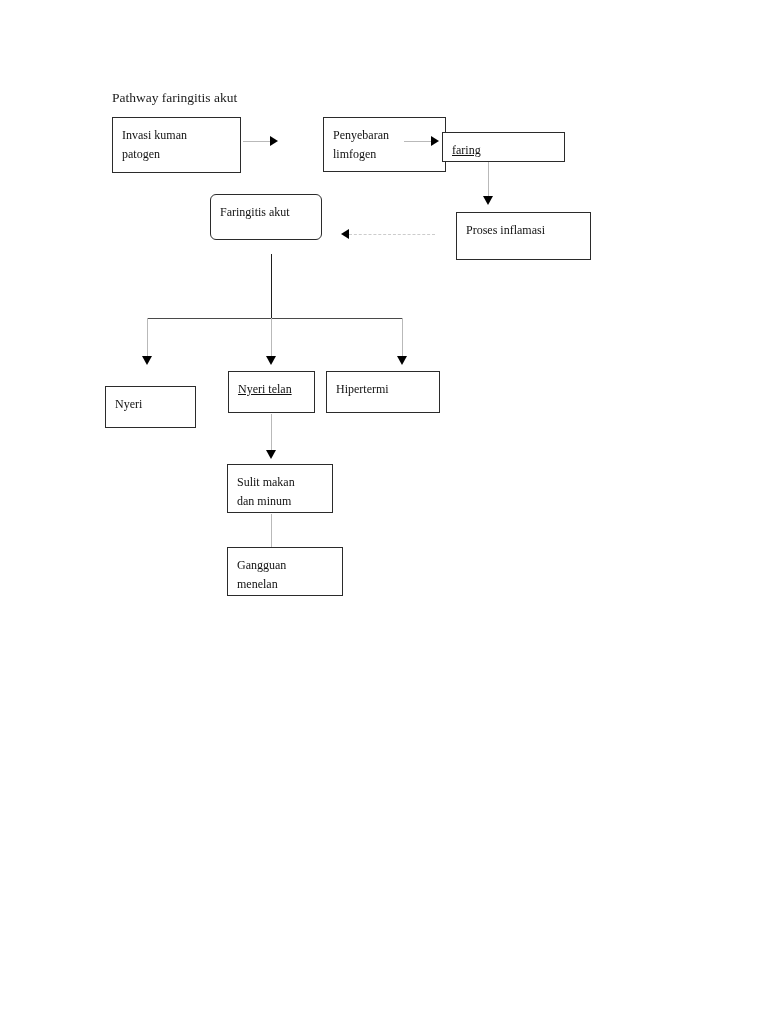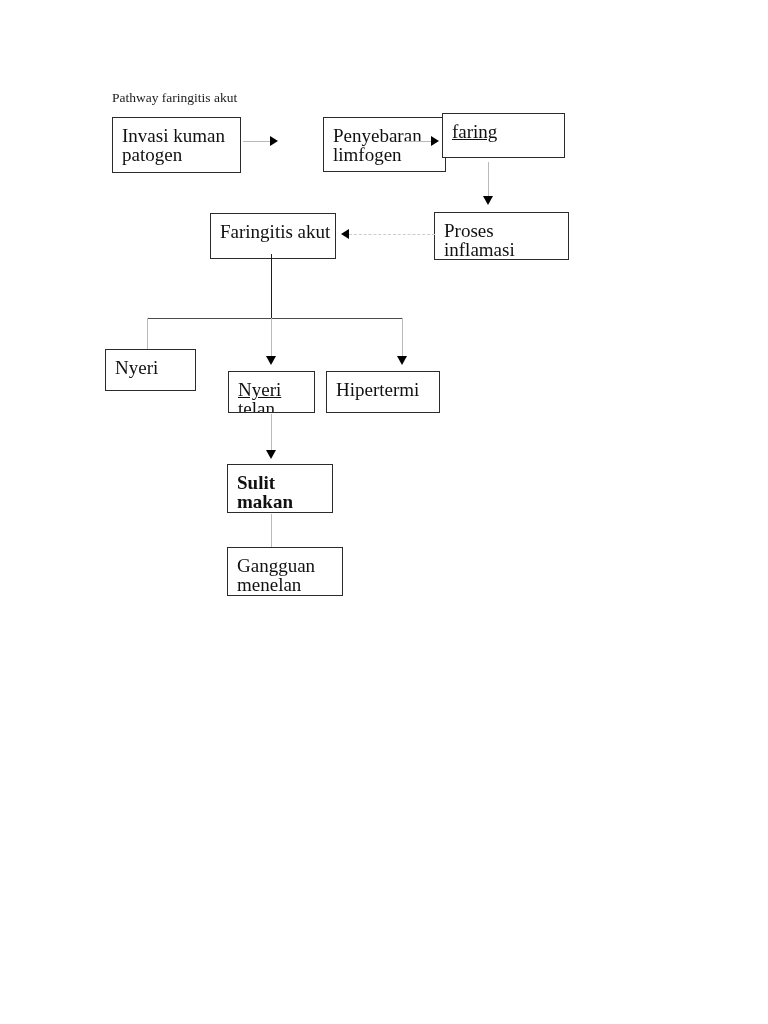--- a/index.html
+++ b/index.html
@@ -32,21 +32,21 @@
     line-height: 16px;
     white-space: nowrap;
     color: #1a1a1a;
   }
   .node {
     position: absolute;
     box-sizing: border-box;
     border: 1px solid #2b2b2b;
     background: #ffffff;
     padding: 8px 0 0 9px;
-    font-size: 19px;
+    font-size: 12px;
     line-height: 19px;
     color: #111111;
     white-space: pre-line;
     overflow: hidden;
   }
   
   .conn-h {
     position: absolute;
     height: 0;
     border-top-width: 1px;
@@ -94,55 +94,55 @@
 
   <div class="conn-h line-gray" style="left:243px; top:141px; width:28px;"></div>
   <div class="arrow-head arrow-right" style="left:270px; top:136px;"></div>
 
   <div class="node" style="left:279px; top:117px; width:123px; height:55px;margin-left:44px;">Penyebaran
 limfogen</div>
 
   <div class="conn-h line-gray" style="left:404px; top:141px; width:28px;"></div>
   <div class="arrow-head arrow-right" style="left:431px; top:136px;"></div>
 
-  <div class="node" style="left:442px; top:113px; width:123px; height:45px;text-decoration:underline;">faring</div>
+  <div class="node" style="left:442px; top:132px; width:123px; height:30px;text-decoration:underline;">faring</div>
 
   <div class="conn-v line-gray" style="left:488px; top:162px; height:36px;"></div>
   <div class="arrow-head arrow-down" style="left:483px; top:196px;"></div>
 
-  <div class="node" style="left:434px; top:212px; width:135px; height:48px;">Proses inflamasi</div>
+  <div class="node" style="left:456px; top:212px; width:135px; height:48px;">Proses inflamasi</div>
 
   <div class="conn-h line-faint" style="left:349px; top:234px; width:86px; border-top-style:dashed;"></div>
   <div class="arrow-head arrow-left" style="left:341px; top:229px;"></div>
 
-  <div class="node" style="left:210px; top:213px; width:126px; height:46px;">Faringitis akut</div>
+  <div class="node" style="left:210px; top:194px; width:112px; height:46px;border-radius:6px;">Faringitis akut</div>
 
   <div class="conn-v line-dark" style="left:271px; top:254px; height:65px; border-left-color:#1f1f1f;"></div>
 
   <div class="conn-h line-dark" style="left:147px; top:318px; width:255px;"></div>
 
   <div class="conn-v line-gray" style="left:147px; top:318px; height:40px;"></div>
   <div class="arrow-head arrow-down" style="left:142px; top:356px;"></div>
 
   <div class="conn-v line-gray" style="left:271px; top:318px; height:40px;"></div>
   <div class="arrow-head arrow-down" style="left:266px; top:356px;"></div>
 
   <div class="conn-v line-gray" style="left:402px; top:318px; height:40px;"></div>
   <div class="arrow-head arrow-down" style="left:397px; top:356px;"></div>
 
-  <div class="node" style="left:105px; top:349px; width:91px; height:42px;">Nyeri</div>
+  <div class="node" style="left:105px; top:386px; width:91px; height:42px;">Nyeri</div>
 
   <div class="node" style="left:228px; top:371px; width:87px; height:42px;text-decoration:underline;">Nyeri telan</div>
 
   <div class="node" style="left:326px; top:371px; width:114px; height:42px;">Hipertermi</div>
 
   <div class="conn-v line-gray" style="left:271px; top:414px; height:38px;"></div>
   <div class="arrow-head arrow-down" style="left:266px; top:450px;"></div>
 
-  <div class="node" style="left:227px; top:464px; width:106px; height:49px;font-weight:bold;">Sulit makan
+  <div class="node" style="left:227px; top:464px; width:106px; height:49px;">Sulit makan
 dan minum</div>
 
   <div class="conn-v line-gray" style="left:271px; top:514px; height:40px;"></div>
   <div class="arrow-head arrow-down" style="left:266px; top:552px;"></div>
 
   <div class="node" style="left:227px; top:547px; width:116px; height:49px;">Gangguan
 menelan</div>
 
 </div>
 

